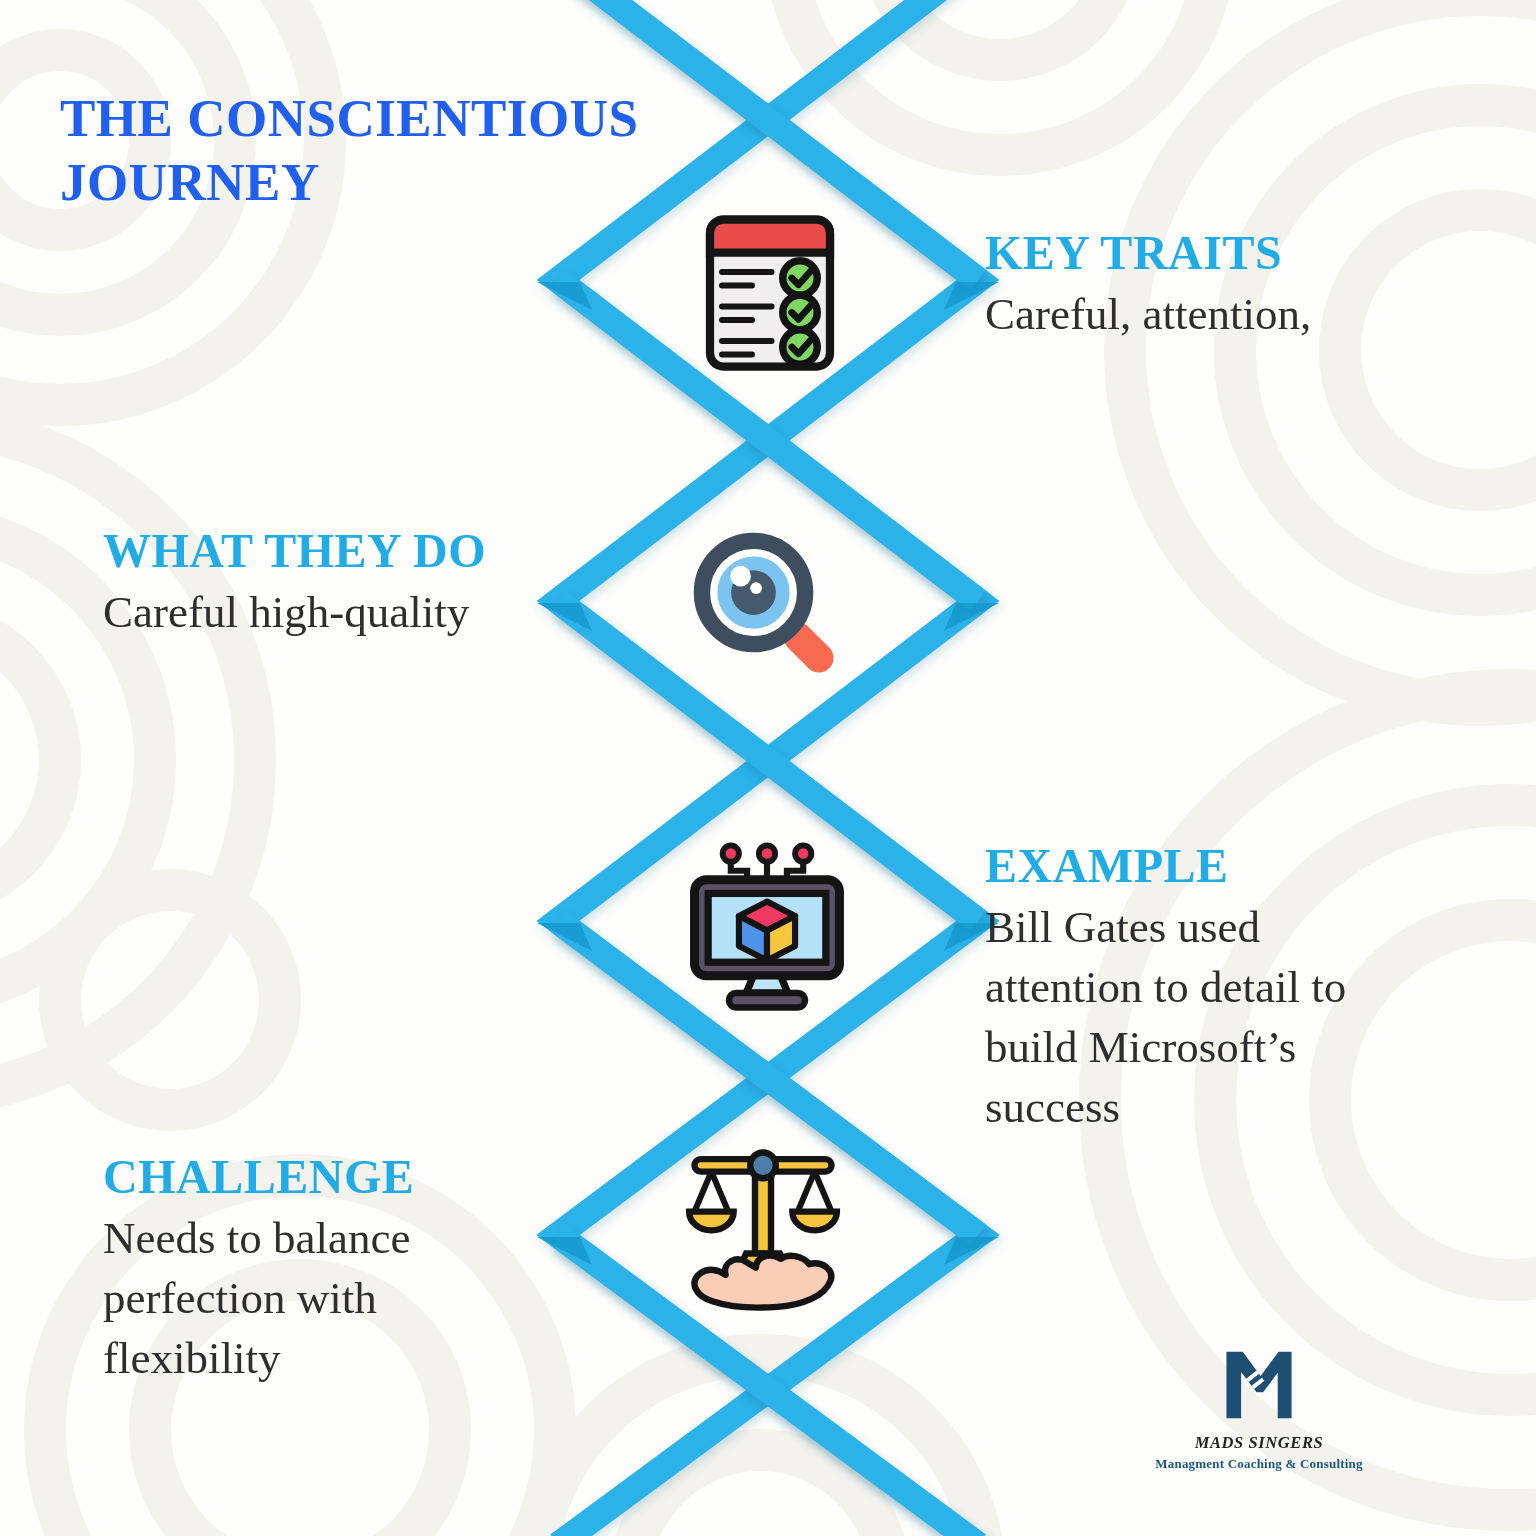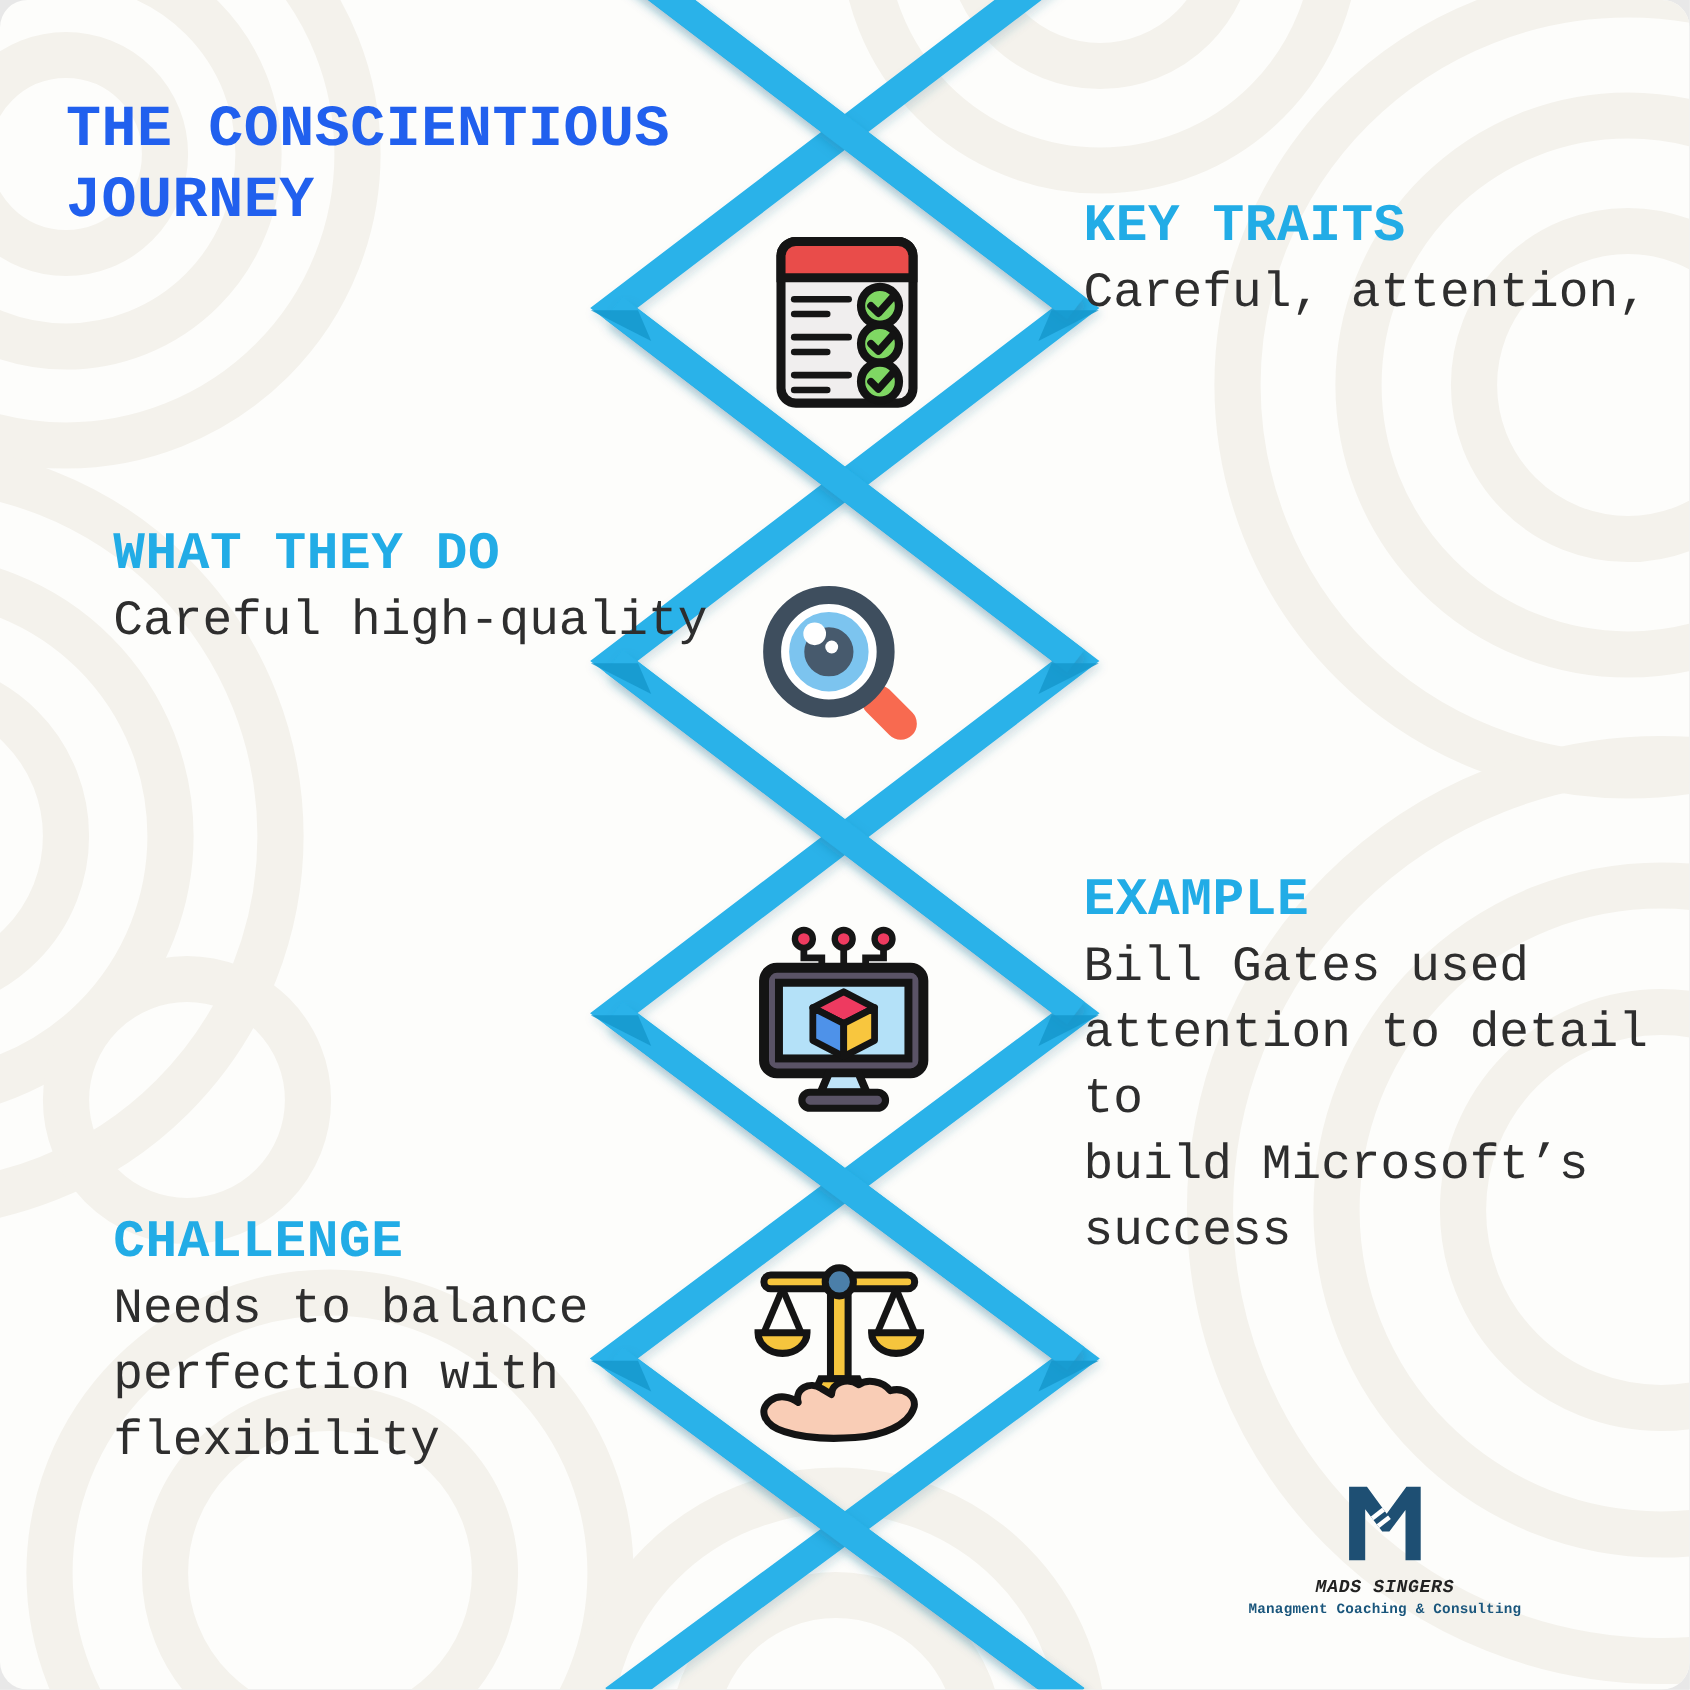--- a/index.html
+++ b/index.html
@@ -1,30 +1,29 @@
 <!DOCTYPE html>
 <html><head>
 <meta charset="utf-8">
 <style>
   html,body{margin:0;padding:0;background:#e8e8e8;}
   .canvas{
     position:relative;width:1536px;height:1536px;overflow:hidden;
     background:#fdfdfb;
-    font-family:Liberation Mono, monospace;
-    border-radius:25px;
+    font-family:Liberation Serif, serif;
   }
   .layer{position:absolute;left:0;top:0;}
   
   .title{
     position:absolute;left:60px;top:86px;z-index:5;
     font-size:53px;line-height:64px;font-weight:bold;
     color:#2160ee;letter-spacing:0.5px;
   }
   
-  .section{position:absolute;z-index:5;}
+  .section{position:absolute;z-index:5;margin-top:47px;}
   .sec-header{font-size:48px;line-height:52px;font-weight:bold;color:#22ace6;letter-spacing:0.5px;}
   .sec-body{font-size:45px;line-height:60px;color:#2e2e2e;margin-top:5px;font-weight:normal;}
   #sec-key-traits{left:985px;top:180px;}
   #sec-what-they-do{left:103px;top:478px;}
   #sec-example{left:985px;top:793px;}
   #sec-challenge{left:103px;top:1104px;}
   
   .icon{position:absolute;z-index:4;}
   #icon-checklist{left:695px;top:212px;width:150px;height:162px;}
   #icon-eye{left:680px;top:522px;width:178px;height:172px;}

